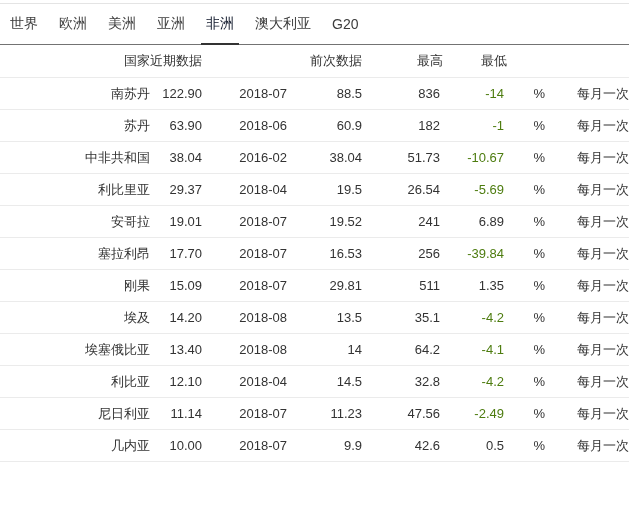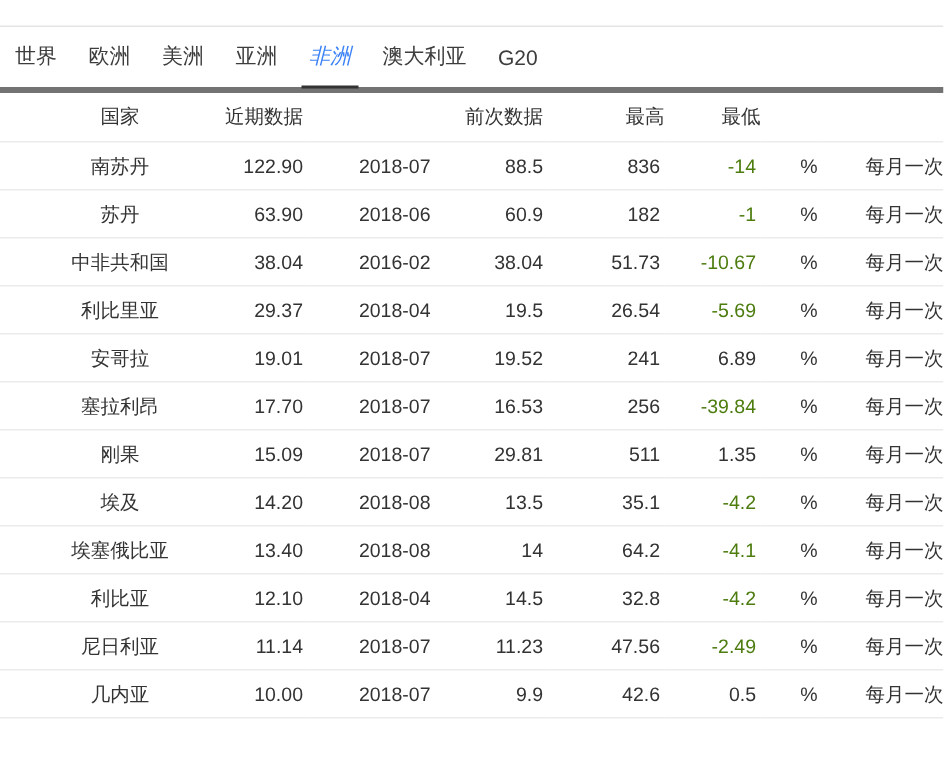--- a/index.html
+++ b/index.html
@@ -3,39 +3,39 @@
 <meta charset="utf-8">
 <style>
   html,body { margin:0; padding:0; }
   body {
     width:629px; height:506px; overflow:hidden;
     background:#ffffff;
     font-family:"Liberation Sans", sans-serif;
     color:#333333;
   }
   .tabbar {
-    margin-top:17px;
+    margin-top:3px;
     height:40px;
     display:flex;
     align-items:stretch;
     gap:21px;
     padding:0 10px;
     border-top:1px solid #e4e4e4;
-    border-bottom:4px solid #737373;
+    border-bottom:1px solid #737373;
   }
   .tab {
     position:relative;
     display:flex;
     align-items:center;
     font-size:14px;
     color:#3d3d3d;
     cursor:pointer;
     white-space:nowrap;
   }
-  .tab.active { color:#3b82f6;font-style:italic; }
+  .tab.active { color:#0f172a; }
   .tab.active::after {
     content:"";
     position:absolute;
     left:-5px; right:-5px; bottom:-1px;
     height:2px;
     background:#333333;
   }
   table {
     width:629px;
     border-collapse:collapse;
@@ -45,21 +45,21 @@
   th, td {
     height:31px;
     padding:0;
     white-space:nowrap;
     overflow:hidden;
     font-weight:normal;
     color:#333333;
     border-bottom:1px solid #ebebeb;
   }
   th { height:32px; }
-  .al { text-align:center;  padding-left:10px; }
+  .al { text-align:right;  padding-left:10px; }
   .ar { text-align:right; padding-right:3px; }
   .ac { text-align:right; }
   td.neg { color:#4d7c0f; }
 </style>
 </head>
 <body>
 
 <nav class="tabbar">
   <span class="tab">世界</span>
   <span class="tab">欧洲</span>

